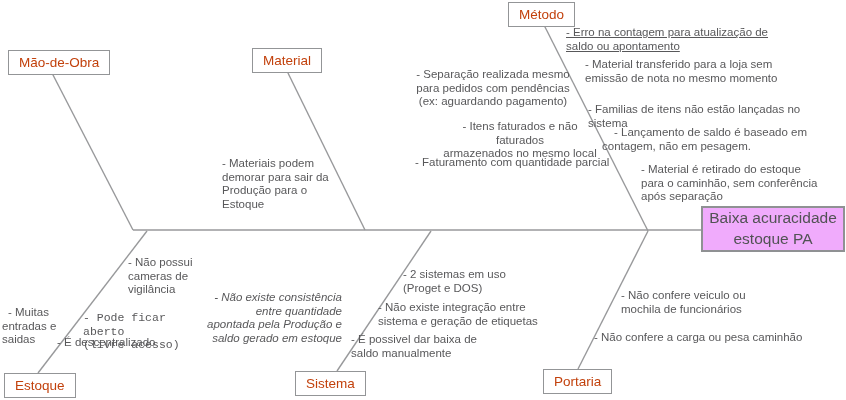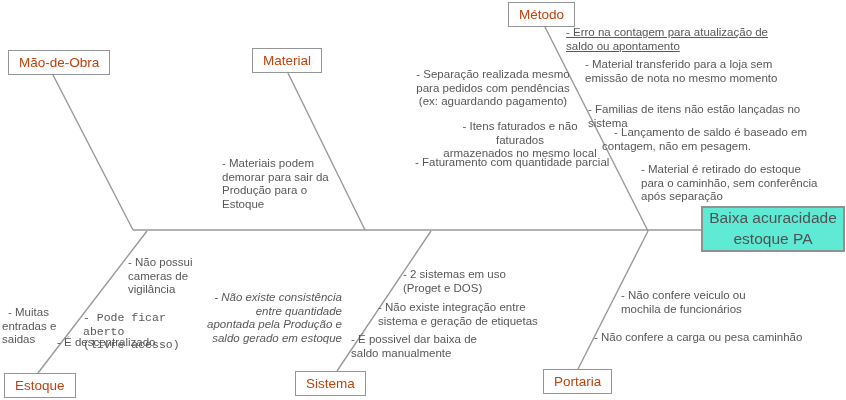--- a/index.html
+++ b/index.html
@@ -21,21 +21,21 @@
     line-height:1;
     padding:5px 10px 4px 10px;
     text-align:center;
     white-space:nowrap;
   }
   .effect-box{
     position:absolute;
     box-sizing:border-box;
     left:701px;top:206px;width:144px;height:46px;
     border:2px solid #8f9193;
-    background:#5eead4;
+    background:#f0abfc;
     color:#515254;
     font-size:15.5px;
     line-height:1.35;
     display:flex;align-items:center;justify-content:center;
     text-align:center;
     white-space:pre-line;
   }
   .cause{
     position:absolute;
     color:#58585a;

